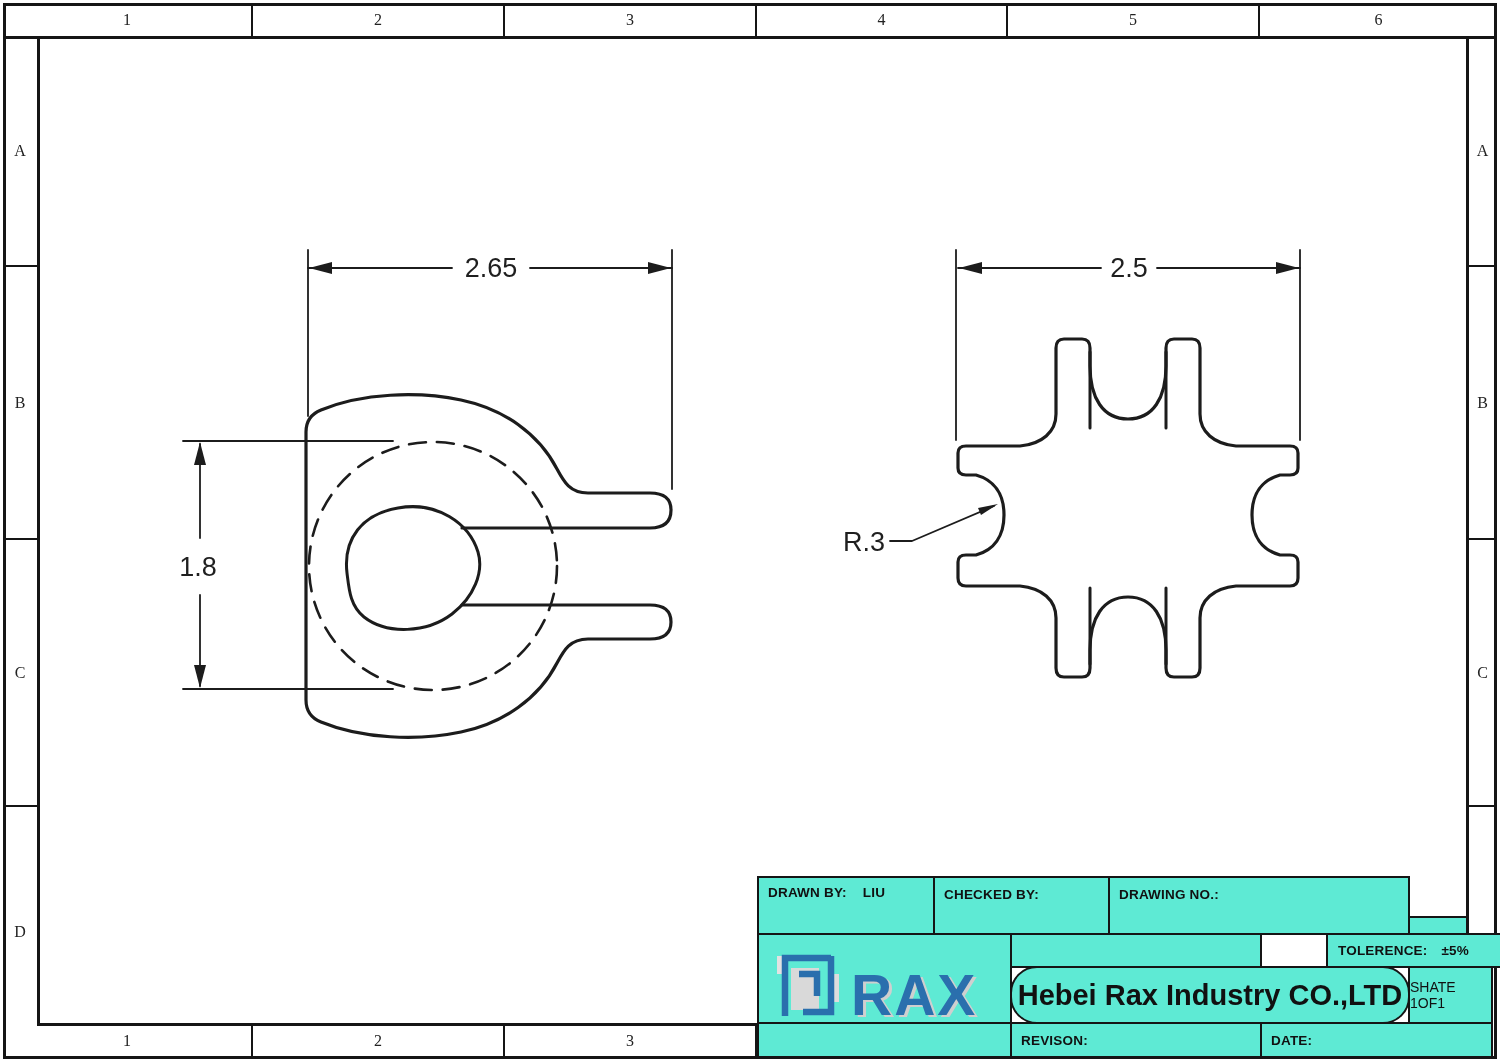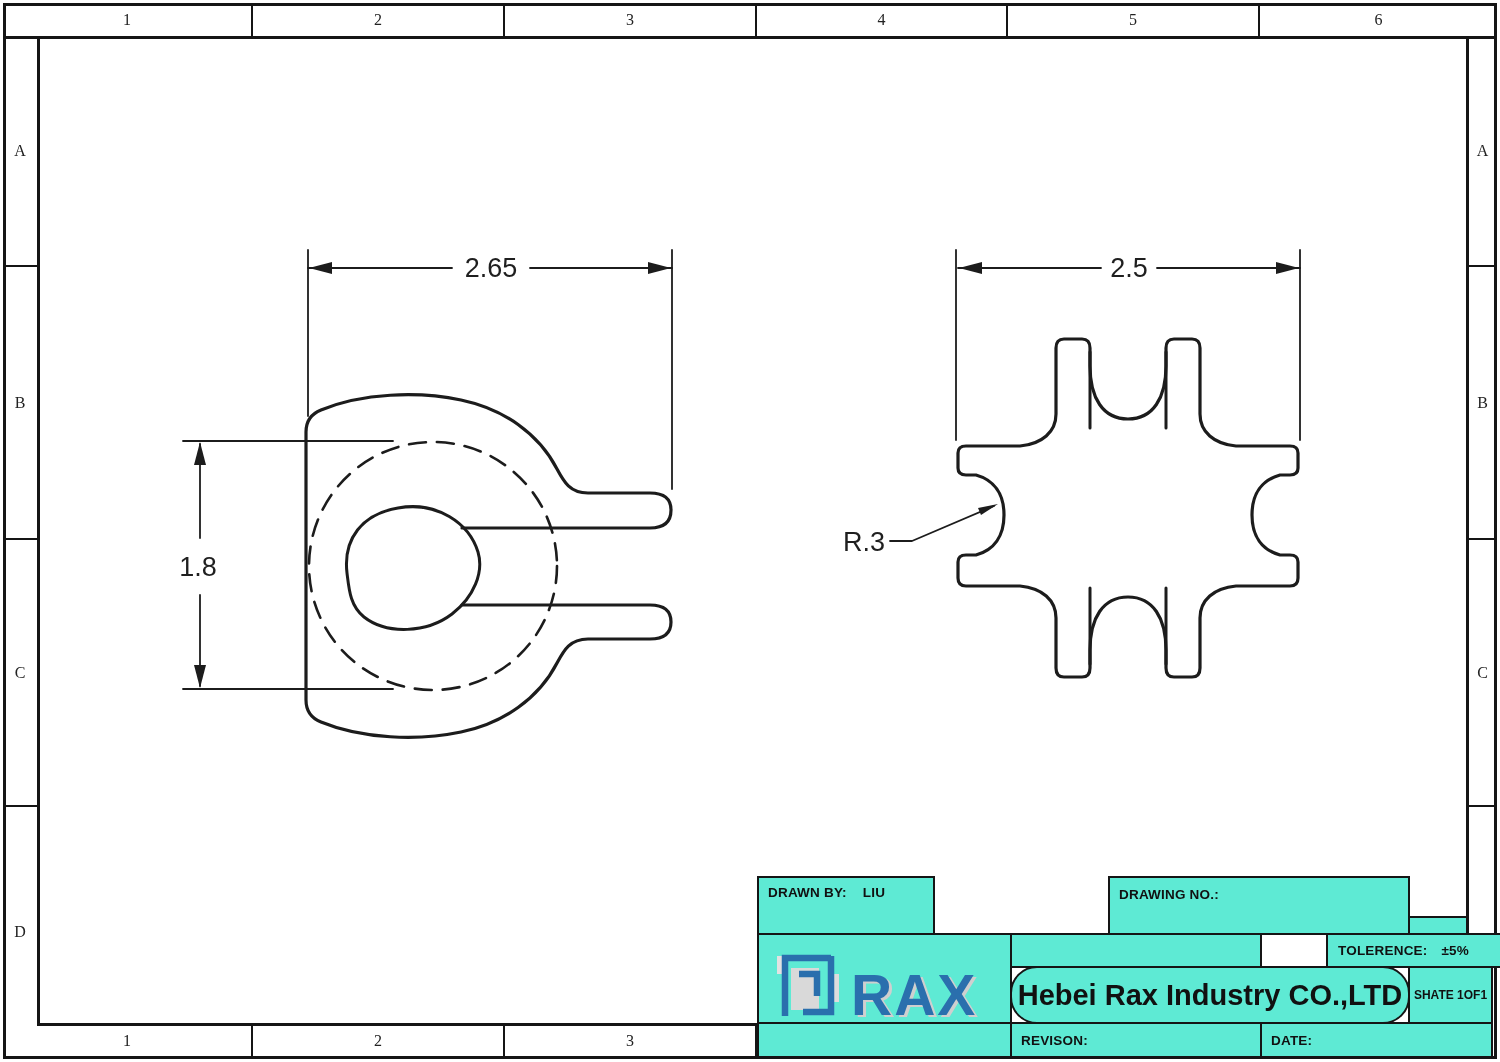--- a/index.html
+++ b/index.html
@@ -15,21 +15,21 @@
   .tb-cell{position:absolute;background:#5eead4;border:2px solid #151515;box-sizing:border-box;
     color:#111;}
   .tb-label{font-size:13.5px;font-weight:bold;letter-spacing:.2px;}
   .tb-pad{padding:7px 0 0 9px;}
   .drawing-svg{position:absolute;left:0;top:0;}
   .a4-cell{display:flex;align-items:center;justify-content:center;
     font-size:27px;color:#111;}
   .company-cell{display:flex;align-items:center;justify-content:center;
     font-size:29px;font-weight:bold;white-space:nowrap;border-radius:27px;}
   .shate-cell{display:flex;align-items:center;justify-content:center;
-    font-size:12px;font-weight:bold;}
+    font-size:14px;font-weight:normal;}
   .tol-row{display:flex;align-items:center;gap:14px;padding-left:10px;}
   .logo-cell{display:flex;align-items:flex-end;justify-content:flex-start;padding-left:14px;gap:6px;}
   .logo-text{font-size:57px;font-weight:bold;letter-spacing:2px;line-height:1;
     text-shadow:3px 2px 0 #cfcfcf;}
   .drawn-row{display:flex;gap:16px;}
 </style>
 </head>
 <body>
 
 <div class="sheet">
@@ -173,20 +173,23 @@
   <div class="grid-label" style="left:1468px;top:36px;width:29px;height:229px;">A</div>
   <div class="grid-label" style="left:1468px;top:267px;width:29px;height:271px;">B</div>
   <div class="grid-label" style="left:1468px;top:540px;width:29px;height:265px;">C</div>
 
   <div class="tb-cell tb-pad" style="left:757px;top:876px;width:178px;height:59px;">
     <div class="drawn-row">
       <span class="tb-label">DRAWN BY:</span>
       <span class="tb-label">LIU</span>
     </div>
   </div>
+  <div class="tb-cell tb-pad" style="left:933px;top:876px;width:177px;height:59px;">
+    <span class="tb-label">CHECKED BY:</span>
+  </div>
   <div class="tb-cell tb-pad" style="left:1108px;top:876px;width:302px;height:59px;">
     <span class="tb-label">DRAWING NO.:</span>
   </div>
   <div class="tb-cell a4-cell" style="left:1408px;top:876px;width:60px;height:59px;margin-top:40px;">
     <span>A4</span>
   </div>
 
   <div class="tb-cell logo-cell" style="left:757px;top:933px;width:255px;height:93px;">
     <svg width="72" height="78" viewBox="0 0 72 78">
       <rect x="4" y="10" width="5" height="18" fill="#e2e2e2"></rect>

